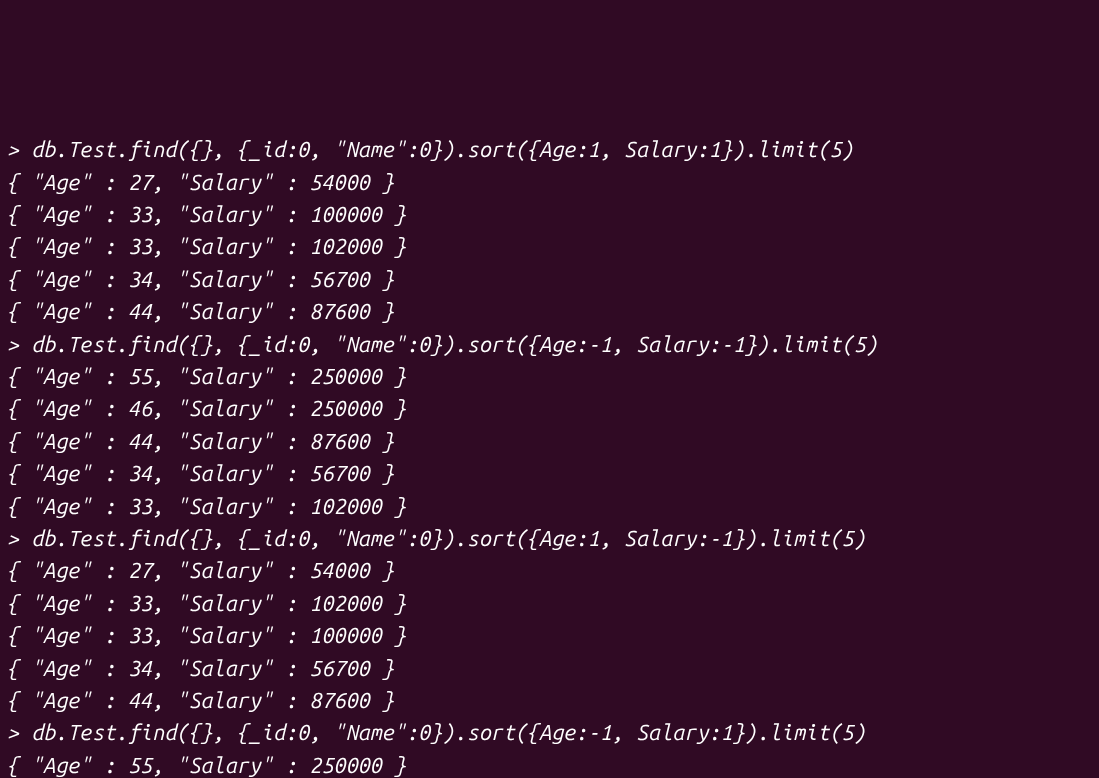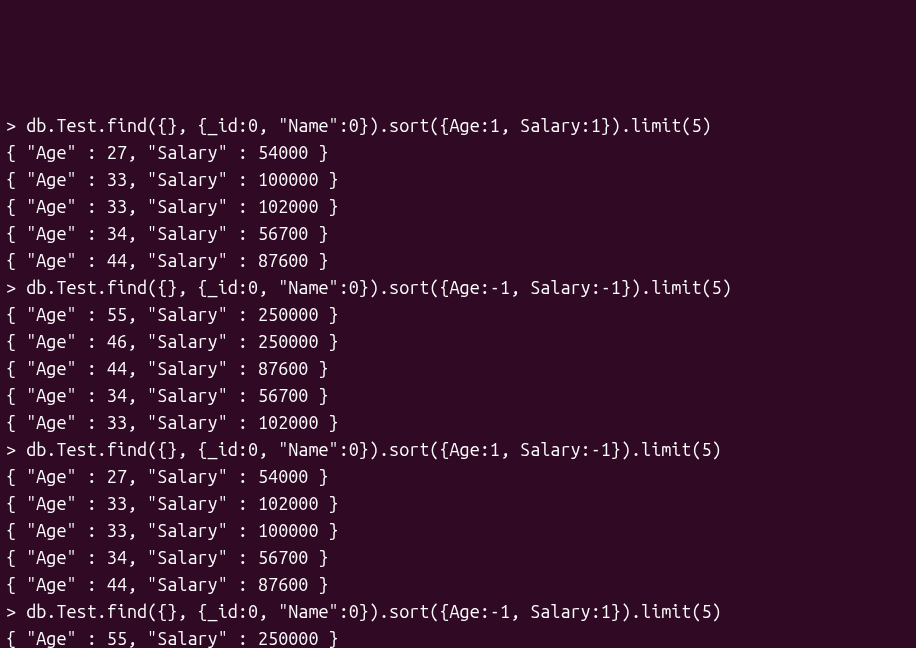--- a/index.html
+++ b/index.html
@@ -20,20 +20,21 @@
       white-space: pre;
     }
     .terminal {
       white-space: pre;
     }
     .prompt {
       color: #ffffff;
     }
     .line {
       display: block;
+      font-style: italic;
     }
   </style>
 </head>
 <body>
 
 
 
 <div class="terminal"><span class="line"><span class="prompt">&gt; </span><span>db.Test.find({}, {_id:0, "Name":0}).sort({Age:1, Salary:1}).limit(5)</span></span><span class="line">{ "Age" : 27, "Salary" : 54000 }</span><span class="line">{ "Age" : 33, "Salary" : 100000 }</span><span class="line">{ "Age" : 33, "Salary" : 102000 }</span><span class="line">{ "Age" : 34, "Salary" : 56700 }</span><span class="line">{ "Age" : 44, "Salary" : 87600 }</span><span class="line"><span class="prompt">&gt; </span><span>db.Test.find({}, {_id:0, "Name":0}).sort({Age:-1, Salary:-1}).limit(5)</span></span><span class="line">{ "Age" : 55, "Salary" : 250000 }</span><span class="line">{ "Age" : 46, "Salary" : 250000 }</span><span class="line">{ "Age" : 44, "Salary" : 87600 }</span><span class="line">{ "Age" : 34, "Salary" : 56700 }</span><span class="line">{ "Age" : 33, "Salary" : 102000 }</span><span class="line"><span class="prompt">&gt; </span><span>db.Test.find({}, {_id:0, "Name":0}).sort({Age:1, Salary:-1}).limit(5)</span></span><span class="line">{ "Age" : 27, "Salary" : 54000 }</span><span class="line">{ "Age" : 33, "Salary" : 102000 }</span><span class="line">{ "Age" : 33, "Salary" : 100000 }</span><span class="line">{ "Age" : 34, "Salary" : 56700 }</span><span class="line">{ "Age" : 44, "Salary" : 87600 }</span><span class="line"><span class="prompt">&gt; </span><span>db.Test.find({}, {_id:0, "Name":0}).sort({Age:-1, Salary:1}).limit(5)</span></span><span class="line">{ "Age" : 55, "Salary" : 250000 }</span></div>
 
 

